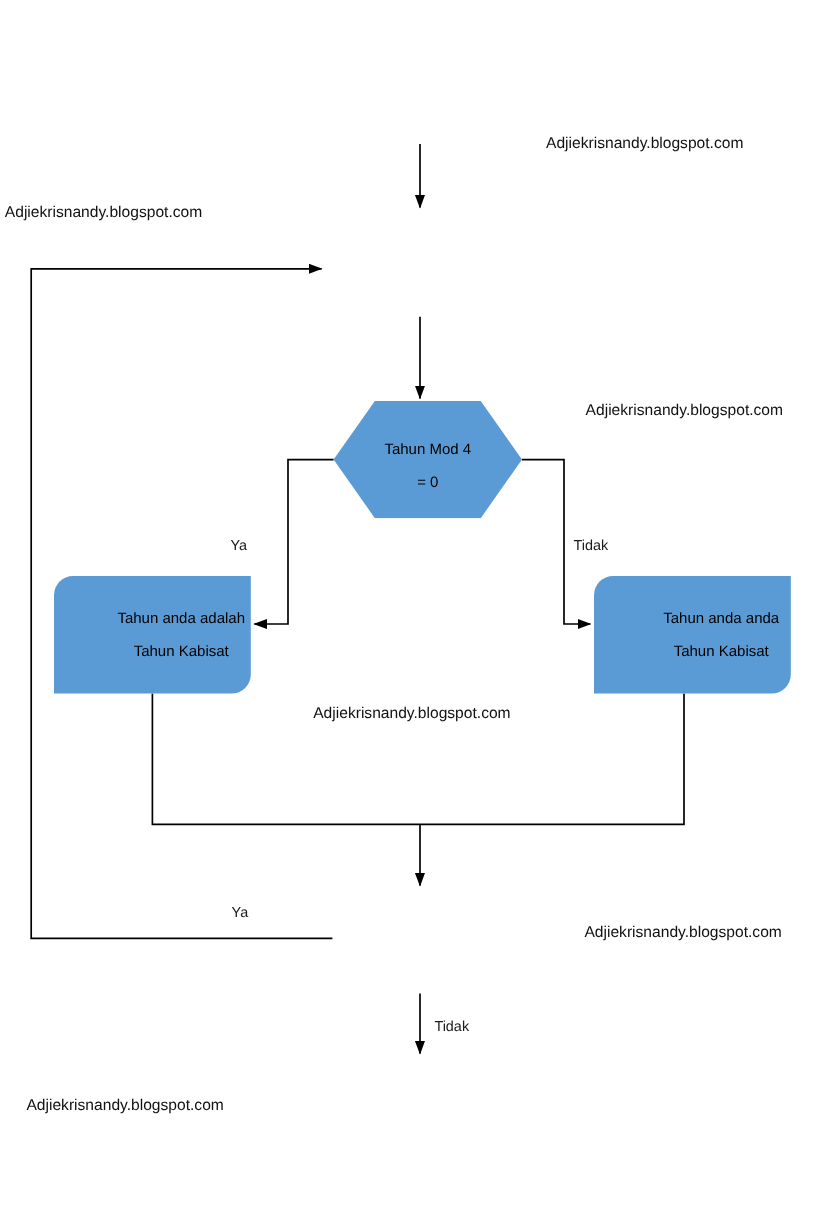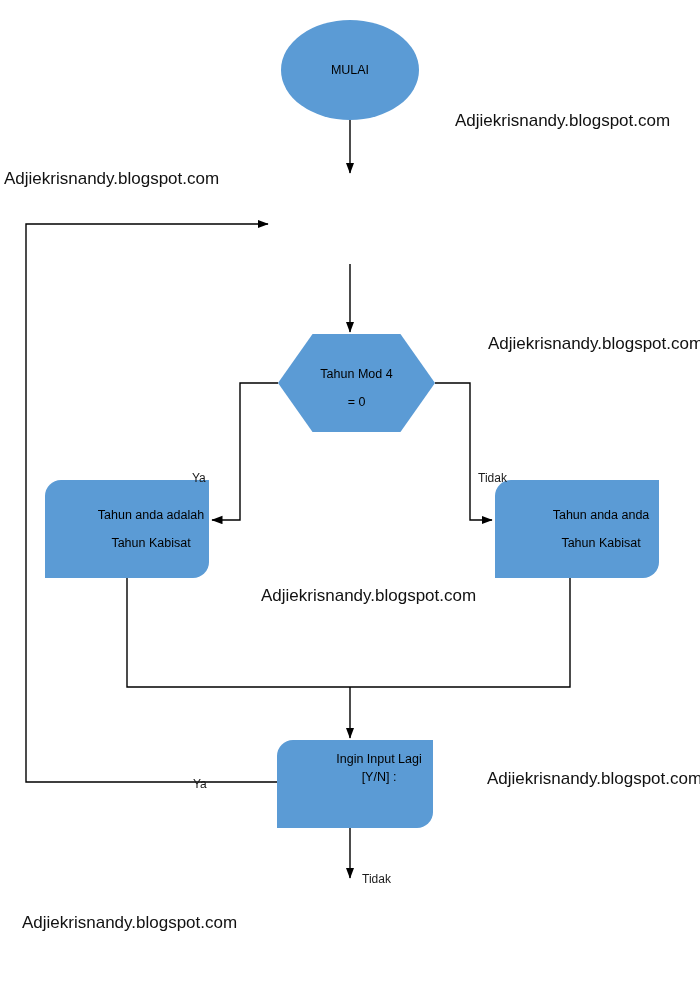--- a/index.html
+++ b/index.html
@@ -71,25 +71,24 @@
     flex-direction: column;
     align-items: center;
     margin-top: 10px;
   }
 
   .edge-label {
     position: absolute;
     font-size: 12px;
     color: #1a1a1a;
     white-space: nowrap;
-    margin-top: 24px;
   }
   .watermark {
     position: absolute;
-    font-size: 17px;
+    font-size: 13px;
     color: #111111;
     white-space: nowrap;
   }
 </style>
 </head>
 <body>
 
 <div id="canvas">
 
   <svg id="edges" viewBox="0 0 700 1004" xmlns="http://www.w3.org/2000/svg">
@@ -111,47 +110,40 @@
 
     <path d="M570,578 L570,687 L350,687" stroke="#000000" stroke-width="1.4" fill="none"></path>
 
     <path d="M350,687 L350,738" stroke="#000000" stroke-width="1.4" fill="none" marker-end="url(#arrow)"></path>
 
     <path d="M277,782 L26,782 L26,224 L268,224" stroke="#000000" stroke-width="1.4" fill="none" marker-end="url(#arrow)"></path>
 
     <path d="M350,828 L350,878" stroke="#000000" stroke-width="1.4" fill="none" marker-end="url(#arrow)"></path>
   </svg>
 
-  <div class="node terminator" style="left:281px; top:20px; width:138px; height:100px;">
-    <span class="line1">MULAI</span>
-  </div>
 
 
   <div class="node hexagon" style="left:278px; top:334px; width:157px; height:98px;">
     <div class="hexshape"></div>
     <div class="hextext">
       <span class="line1">Tahun Mod 4</span>
       <span class="line2">= 0</span>
     </div>
   </div>
 
   <div class="node roundbox" style="left:45px; top:480px; width:164px; height:98px;">
     <span class="line1">Tahun anda adalah</span>
     <span class="line2">Tahun Kabisat</span>
   </div>
 
   <div class="node roundbox" style="left:495px; top:480px; width:164px; height:98px;">
     <span class="line1">Tahun anda anda</span>
     <span class="line2">Tahun Kabisat</span>
   </div>
 
-  <div class="node roundbox" style="left:277px; top:740px; width:156px; height:88px; justify-content:flex-start; padding-top:12px;">
-    <span class="line1">Ingin Input Lagi</span>
-    <span class="line2" style="margin-top:4px;">[Y/N] :</span>
-  </div>
 
 
   <div class="edge-label" style="left:192px; top:447px;">Ya</div>
 
   <div class="edge-label" style="left:478px; top:447px;">Tidak</div>
 
   <div class="edge-label" style="left:193px; top:753px;">Ya</div>
 
   <div class="edge-label" style="left:362px; top:848px;">Tidak</div>
 

